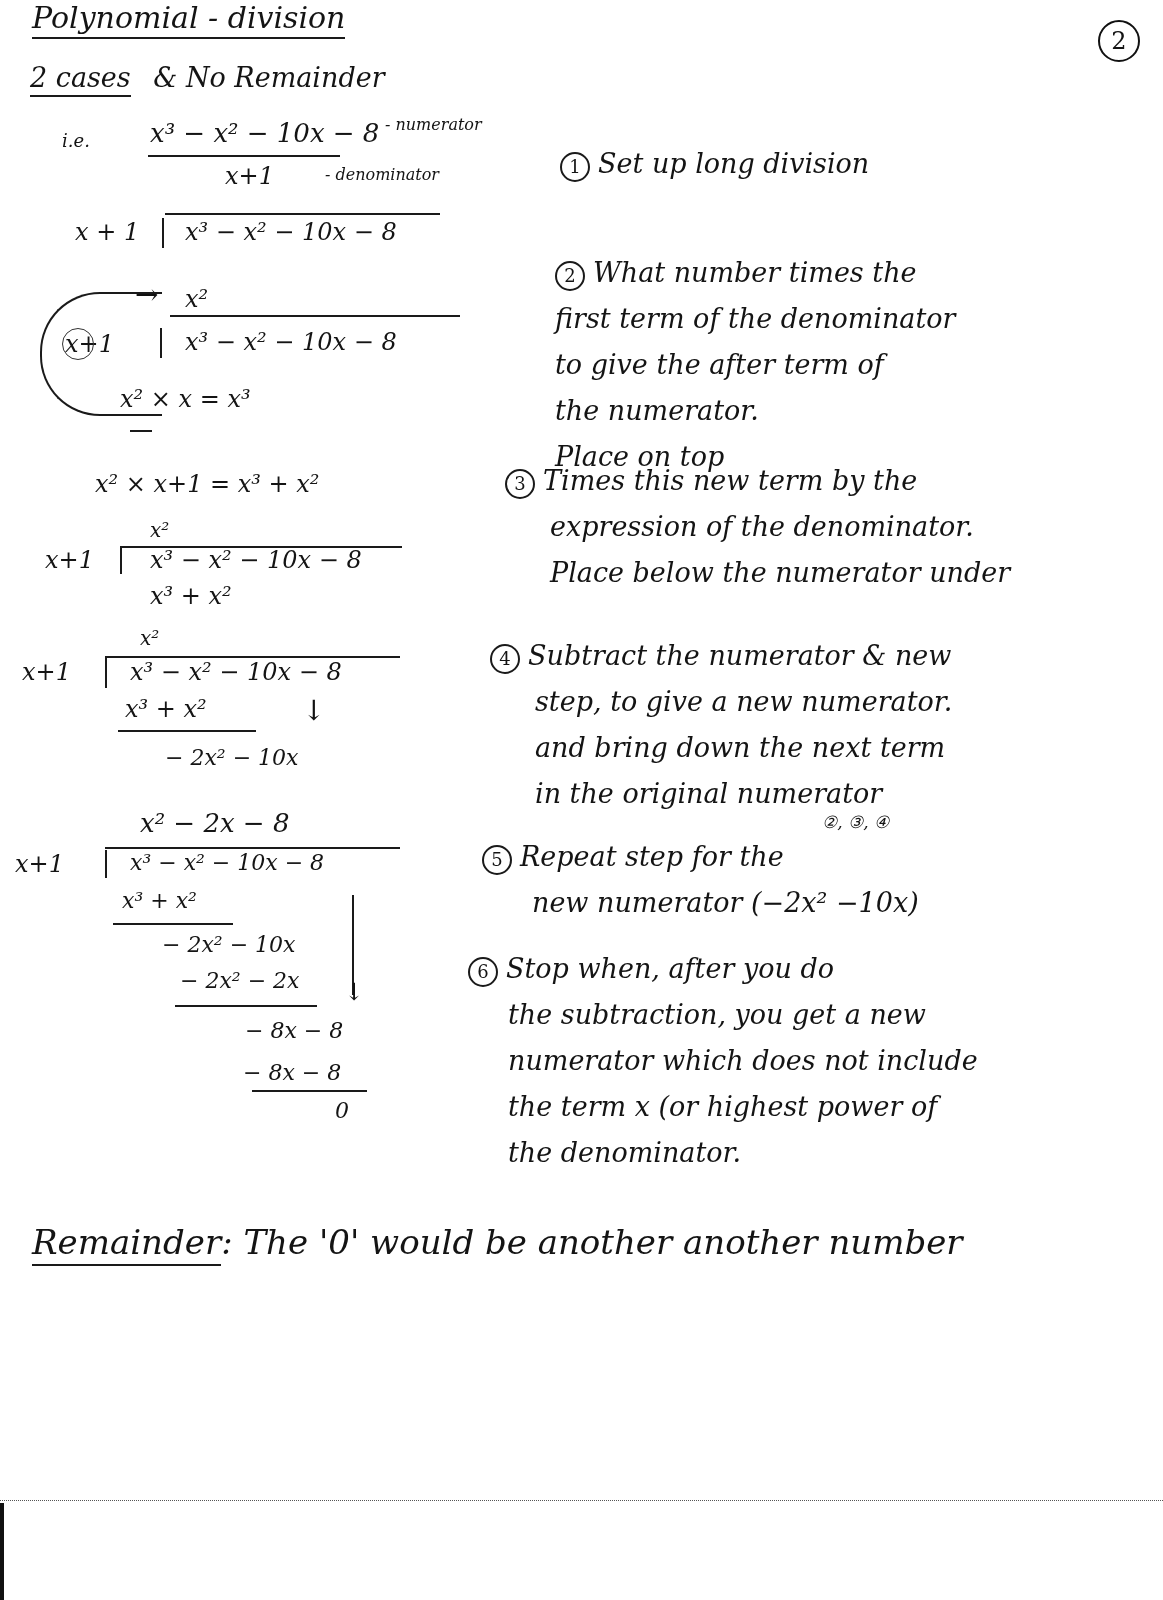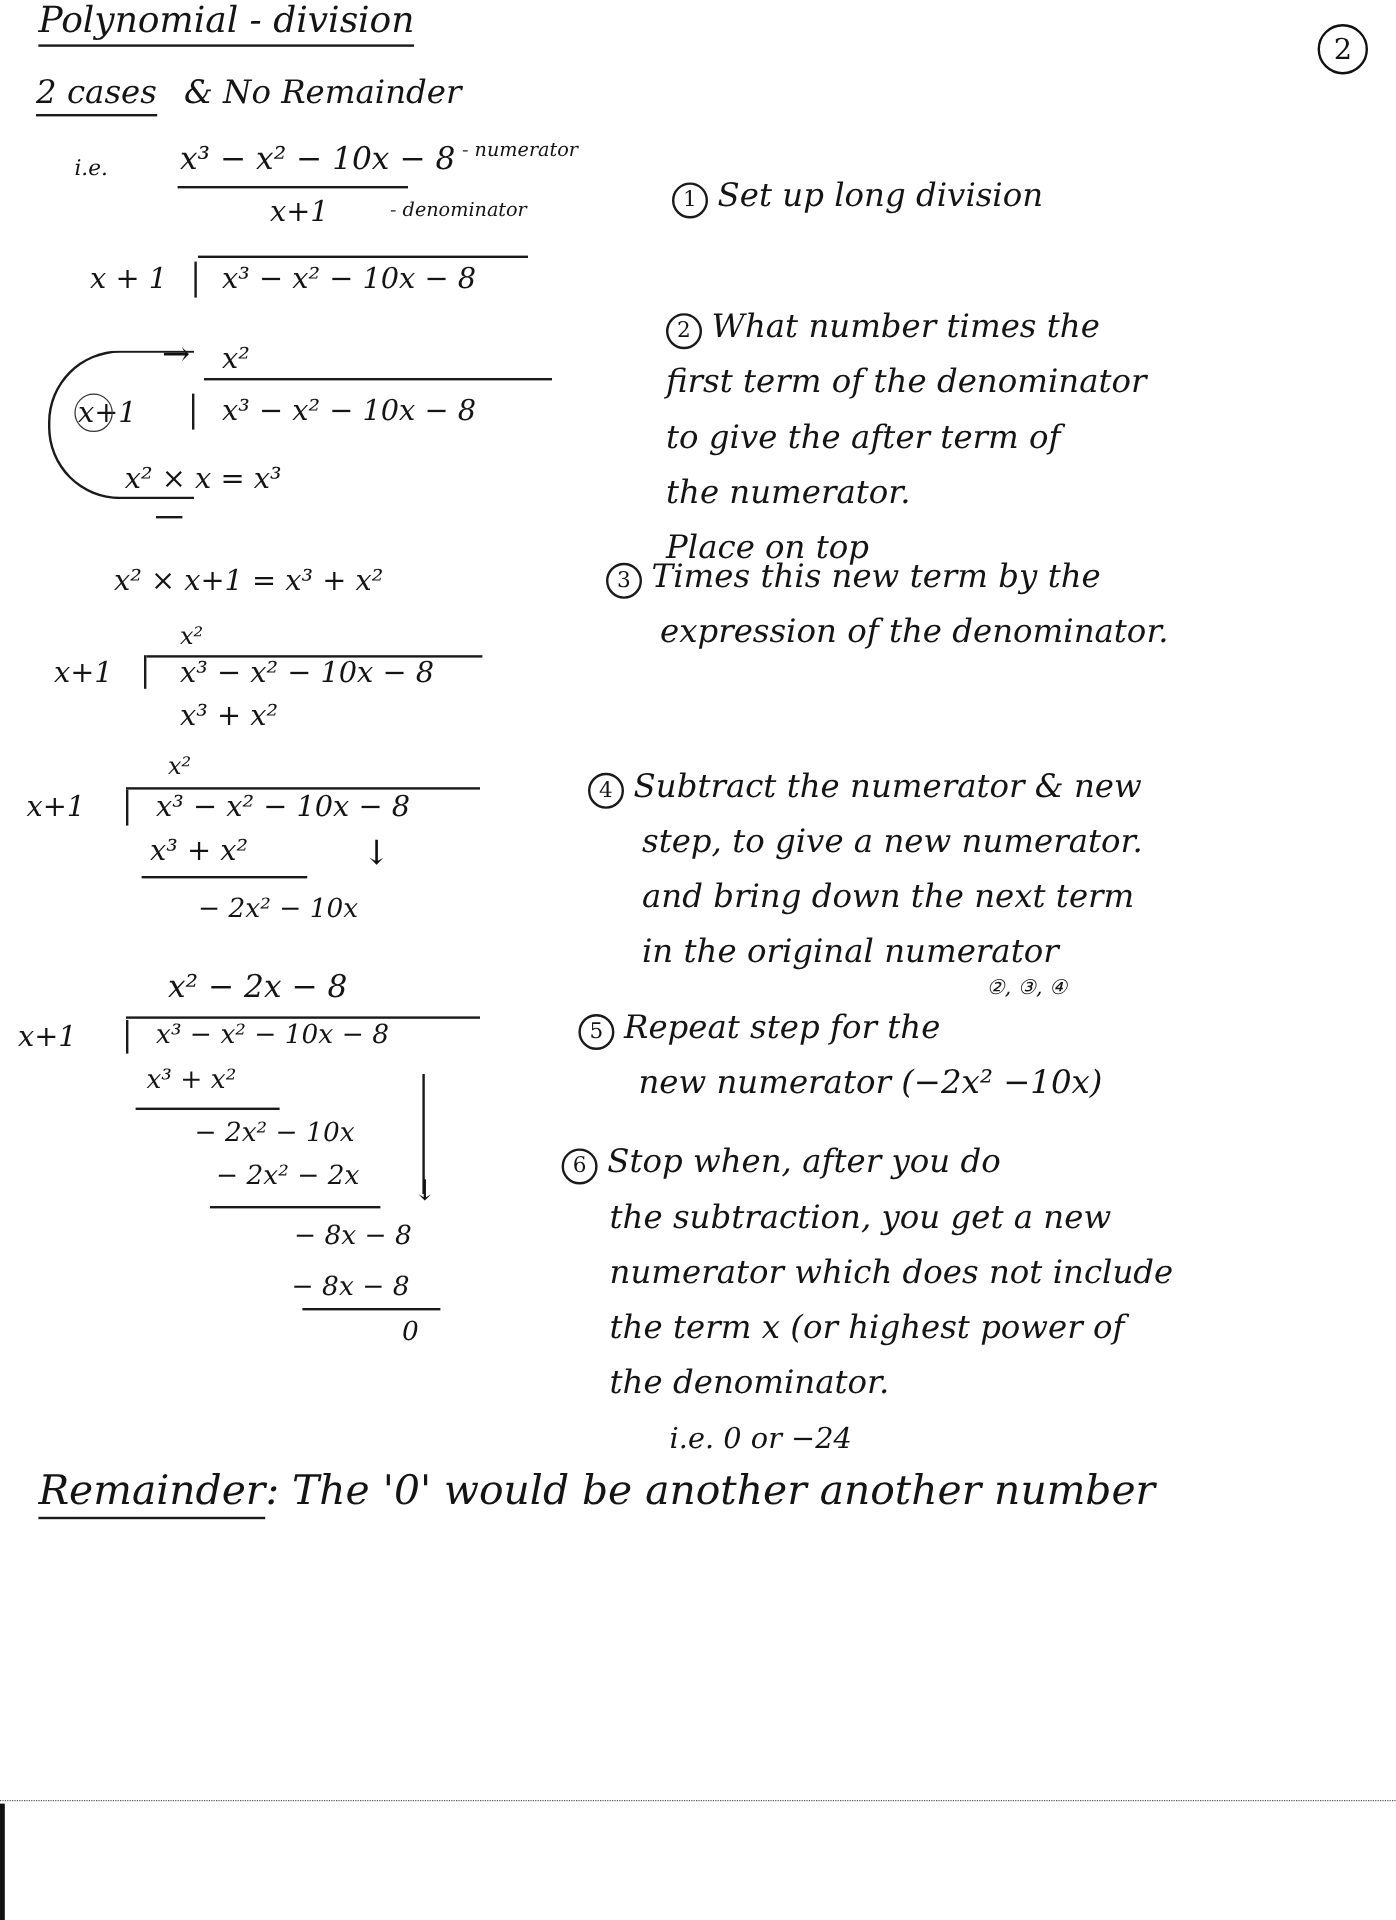--- a/index.html
+++ b/index.html
@@ -46,21 +46,21 @@
 <div class="abs hand math" style="left:185px;top:218px;">x³ − x² − 10x − 8</div>
 
 <div class="abs hand math" style="left:185px;top:285px;">x²</div>
 <div class="arrow" style="left:135px;top:278px;">→</div>
 <div class="abs" style="left:40px;top:292px;width:120px;height:120px;border:2px solid #1a1a1a;border-right:none;border-radius:60px 0 0 60px;"></div>
 <div class="abs hand math" style="left:65px;top:330px;">x+1</div>
 <div class="abs" style="left:62px;top:328px;width:30px;height:30px;border:1px solid #333;border-radius:50%;"></div>
 <div class="divbar" style="left:160px;top:328px;height:30px;"></div>
 <div class="bar" style="left:170px;top:315px;width:290px;"></div>
 <div class="abs hand math" style="left:185px;top:328px;">x³ − x² − 10x − 8</div>
-<div class="abs hand math" style="left:104px;top:385px;">x² × x = x³</div>
+<div class="abs hand math" style="left:120px;top:385px;">x² × x = x³</div>
 <div class="bar" style="left:130px;top:430px;width:22px;"></div>
 
 <div class="abs hand math" style="left:95px;top:470px;">x² × x+1 = x³ + x²</div>
 <div class="abs hand math" style="left:150px;top:518px;font-size:20px;">x²</div>
 <div class="bar" style="left:122px;top:546px;width:280px;"></div>
 <div class="abs hand math" style="left:45px;top:546px;">x+1</div>
 <div class="divbar" style="left:120px;top:546px;height:28px;"></div>
 <div class="abs hand math" style="left:150px;top:546px;">x³ − x² − 10x − 8</div>
 <div class="abs hand math" style="left:150px;top:582px;">x³ + x²</div>
 
@@ -99,20 +99,21 @@
   <div><span class="circ">2</span><span>What number times the</span></div>
   <div>first term of the denominator</div>
   <div>to give the after term of</div>
   <div>the numerator.</div>
   <div>Place on top</div>
 </div>
 
 <div class="abs hand note" style="left:505px;top:458px;">
   <div><span class="circ">3</span><span>Times this new term by the</span></div>
   <div style="padding-left:45px;">expression of the denominator.</div>
+  <div style="padding-left:45px;">Place below the numerator under</div>
 </div>
 
 <div class="abs hand note" style="left:490px;top:633px;">
   <div><span class="circ">4</span><span>Subtract the numerator &amp; new</span></div>
   <div style="padding-left:45px;">step, to give a new numerator.</div>
   <div style="padding-left:45px;">and bring down the next term</div>
   <div style="padding-left:45px;">in the original numerator</div>
 </div>
 
 <div class="abs hand small" style="left:822px;top:812px;font-size:17px;">②, ③, ④</div>
@@ -120,21 +121,20 @@
   <div><span class="circ">5</span><span>Repeat step for the</span></div>
   <div style="padding-left:50px;">new numerator (−2x² −10x)</div>
 </div>
 
 <div class="abs hand note" style="left:468px;top:946px;">
   <div><span class="circ">6</span><span>Stop when, after you do</span></div>
   <div style="padding-left:40px;">the subtraction, you get a new</div>
   <div style="padding-left:40px;text-align:center;">numerator which does not include</div>
   <div style="padding-left:40px;">the term x (or highest power of</div>
   <div style="padding-left:40px;">the denominator.</div>
-  <div style="padding-left:90px;font-size:24px;">i.e. 0 or −24</div>
 </div>
 
 <div class="abs hand" style="left:32px;top:1222px;font-size:34px;">
   <span class="ul">Remainder</span><span>: The '0' would be another another number</span>
 </div>
 
 <div class="scanline"></div>
 <div class="leftedge"></div>
 
 </body></html>

